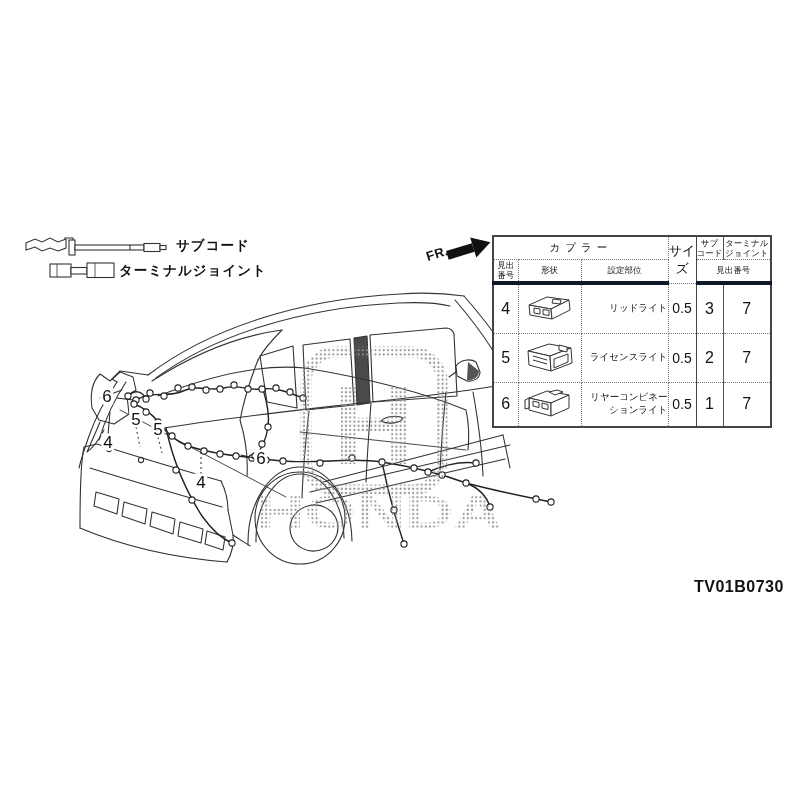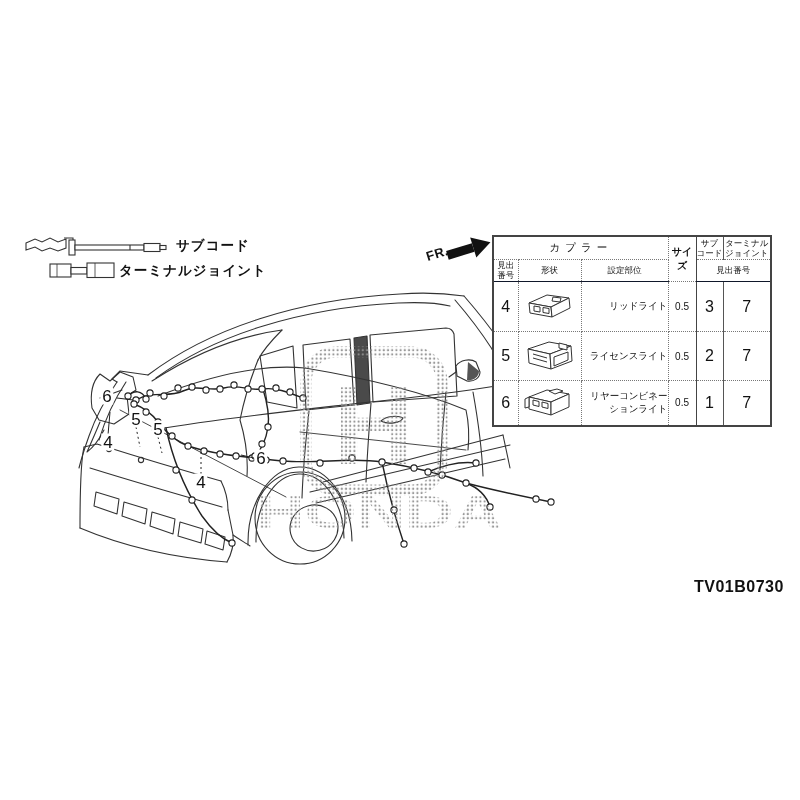--- a/index.html
+++ b/index.html
@@ -16,27 +16,27 @@
   .c0{left:107px;top:396px;} .c1{left:108px;top:442px;} .c2{left:136px;top:419px;}
   .c3{left:158px;top:429px;} .c4{left:201px;top:482px;} .c5{left:261px;top:458px;}
   .code{position:absolute;left:694px;top:578px;font-size:16px;font-weight:bold;letter-spacing:.5px;}
   
   table.ctable{position:absolute;left:492px;top:235px;width:278px;height:187px;
       border-collapse:collapse;background:#fff;table-layout:fixed;
       border:2px solid #444;font-family:"Liberation Sans", sans-serif;}
   .ctable th,.ctable td{border:1px dotted #777;padding:0;text-align:center;vertical-align:middle;
       font-weight:normal;color:#111;overflow:hidden;}
   .ctable .h1 th{font-size:9.5px;height:22px;margin-left:37px;}
-  .ctable .h2 th{font-size:8.5px;height:21px;border-bottom:1px solid #0f172a;word-break:break-all;line-height:1.15;}
+  .ctable .h2 th{font-size:8.5px;height:21px;border-bottom:4px solid #0f172a;word-break:break-all;line-height:1.15;}
   .ctable th.coupler{letter-spacing:5px;font-size:10.5px;}
-  .ctable th.size{font-size:10px;font-weight:bold;}
+  .ctable th.size{font-size:13px;}
   .ctable th.twoline{word-break:break-all;line-height:1.2;font-size:8.5px;}
   .ctable td.num{font-size:16px;}
   .ctable td.big{font-size:16px;}
-  .ctable td.size{font-size:10px;margin-left:8px;}
+  .ctable td.size{font-size:14px;margin-left:8px;}
   .ctable td.loc{font-size:9.5px;text-align:right;padding-left:7px;word-break:break-all;line-height:1.35;}
   .ctable td.sub-sep,.ctable th.sub-sep{border-left:1px solid #444;}
   .ctable td.tj-sep,.ctable th.tj-sep{border-left:1px solid #555;}
   .icon-cell svg{display:block;margin:0 auto;}
 </style>
 </head>
 <body>
 
 <div class="stage">
 

